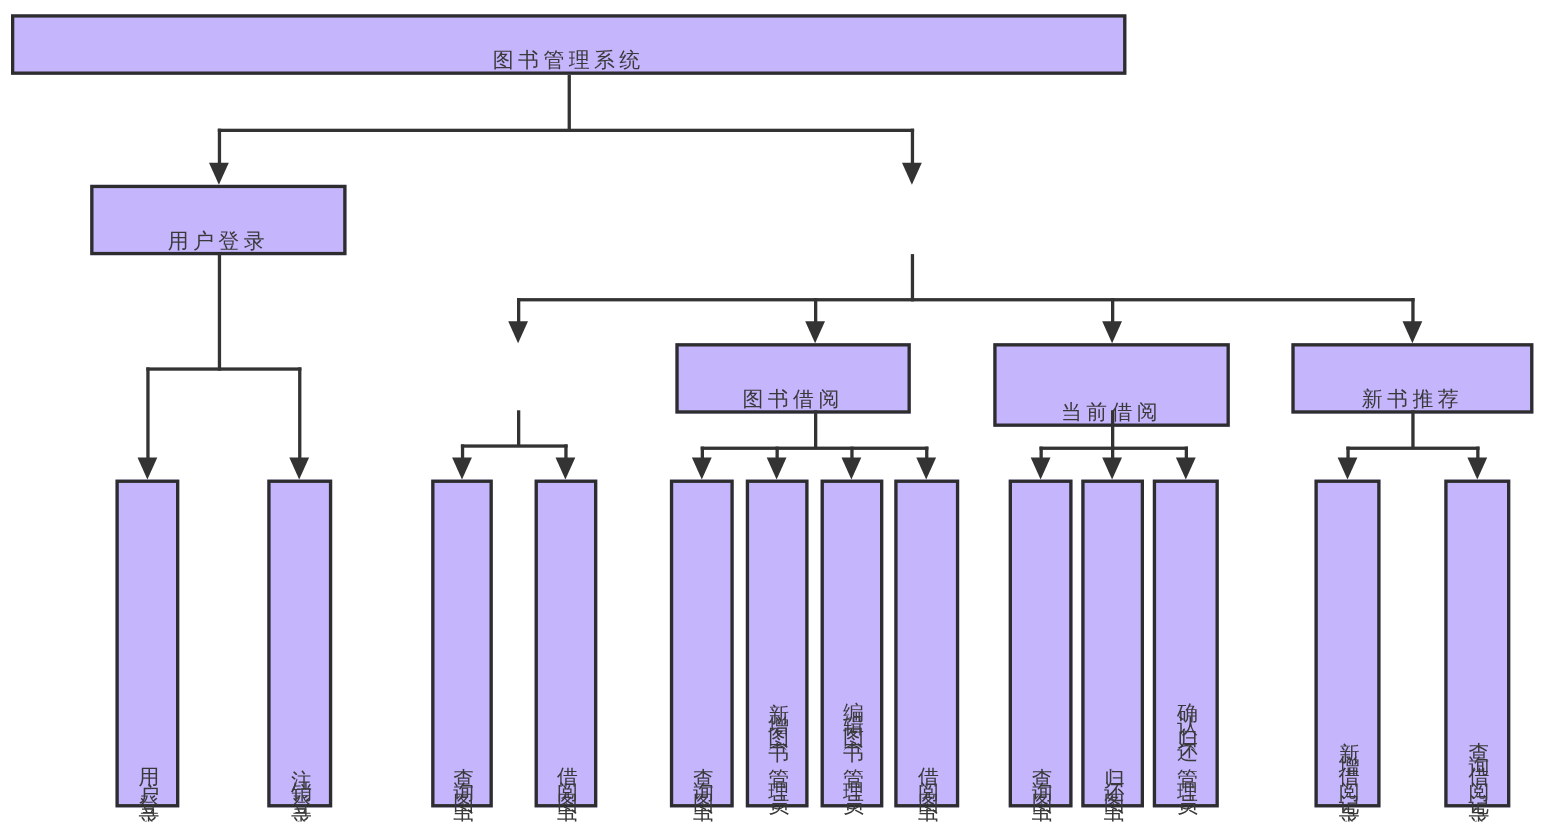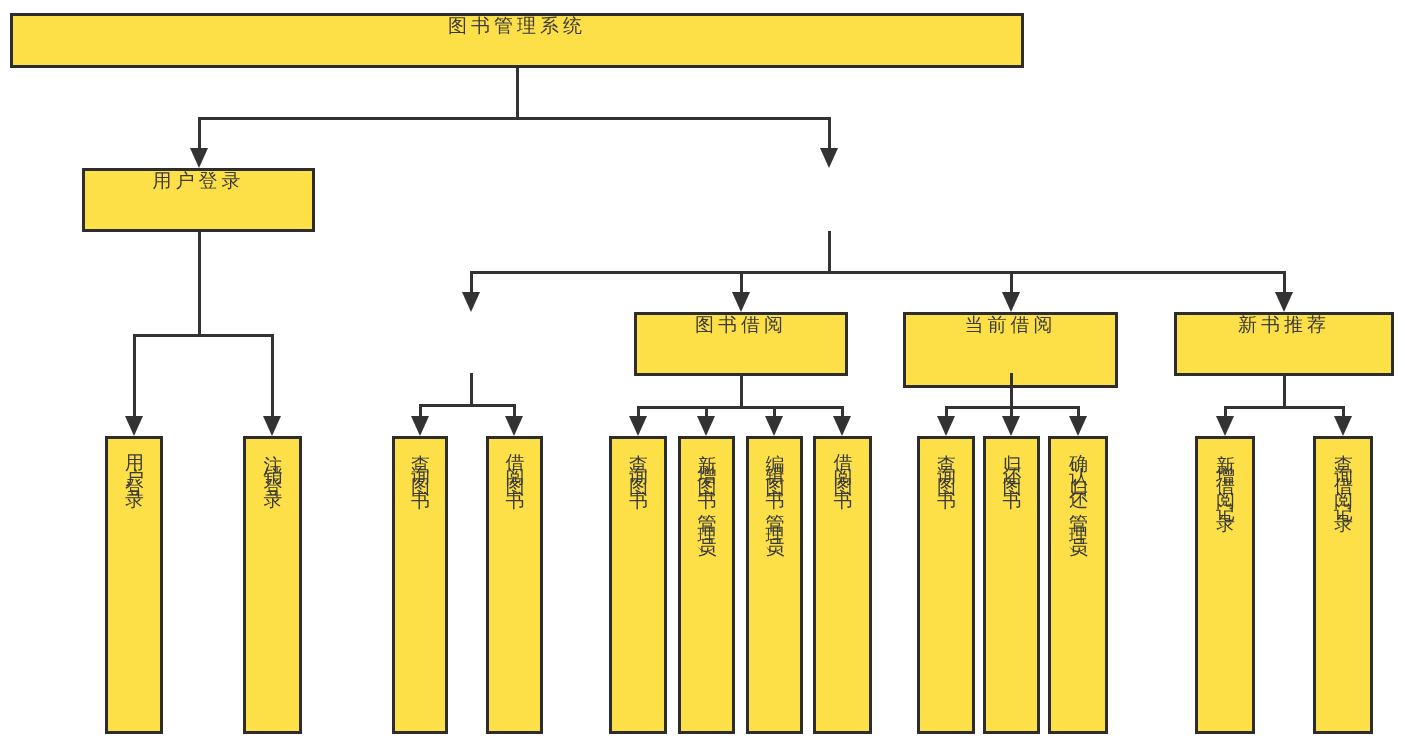--- a/index.html
+++ b/index.html
@@ -9,23 +9,23 @@
     --watermark-color:#c7c7c7;
     --bg-color:#ffffff;
   }
   html,body{margin:0;padding:0;background:var(--bg-color);}
   body{font-family:"Liberation Sans","DejaVu Sans",sans-serif;}
   .canvas{
     position:relative;width:1405px;height:747px;background:var(--bg-color);
     overflow:hidden;
   }
   .box{
-    position:absolute;box-sizing:border-box;background:#fde047;
+    position:absolute;box-sizing:border-box;background:#c4b5fd;
     border:3px solid var(--border-color);
-    display:flex;align-items:flex-start;justify-content:center;
+    display:flex;align-items:flex-end;justify-content:center;
   }
   .lbl{
     font-size:19px;color:var(--text-color);letter-spacing:4px;
     white-space:nowrap;line-height:1;
   }
   .leaf .lbl{
     writing-mode:vertical-rl;text-orientation:mixed;
     letter-spacing:12px;line-height:1.1;
   }
   .v{position:absolute;width:3px;background:var(--line-color);}
@@ -47,21 +47,21 @@
 <div class="canvas">
 
   <div class="box" style="left:10px;top:13px;width:1014px;height:55px">
     <span class="lbl">图书管理系统</span>
   </div>
 
   <div class="box" style="left:82px;top:168px;width:233px;height:64px">
     <span class="lbl">用户登录</span>
   </div>
 
-  <div class="box" style="left:634px;top:312px;width:214px;height:64px">
+  <div class="box" style="left:614px;top:312px;width:214px;height:64px">
     <span class="lbl">图书借阅</span>
   </div>
   <div class="box" style="left:903px;top:312px;width:215px;height:76px">
     <span class="lbl">当前借阅</span>
   </div>
   <div class="box" style="left:1174px;top:312px;width:220px;height:64px">
     <span class="lbl">新书推荐</span>
   </div>
 
   <div class="box leaf" style="left:105px;top:436px;width:58px;height:298px">

